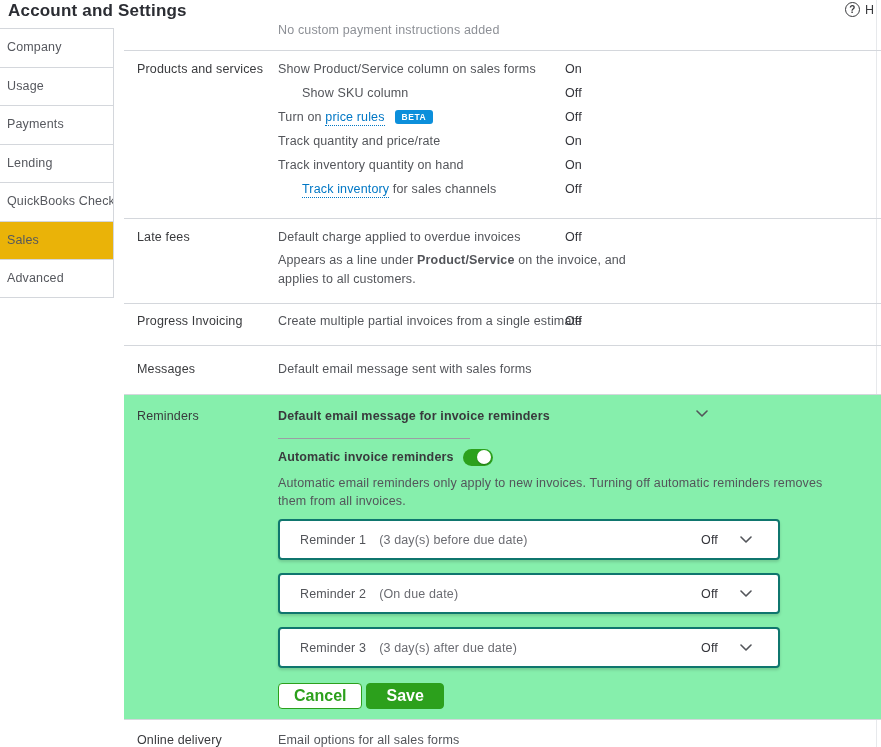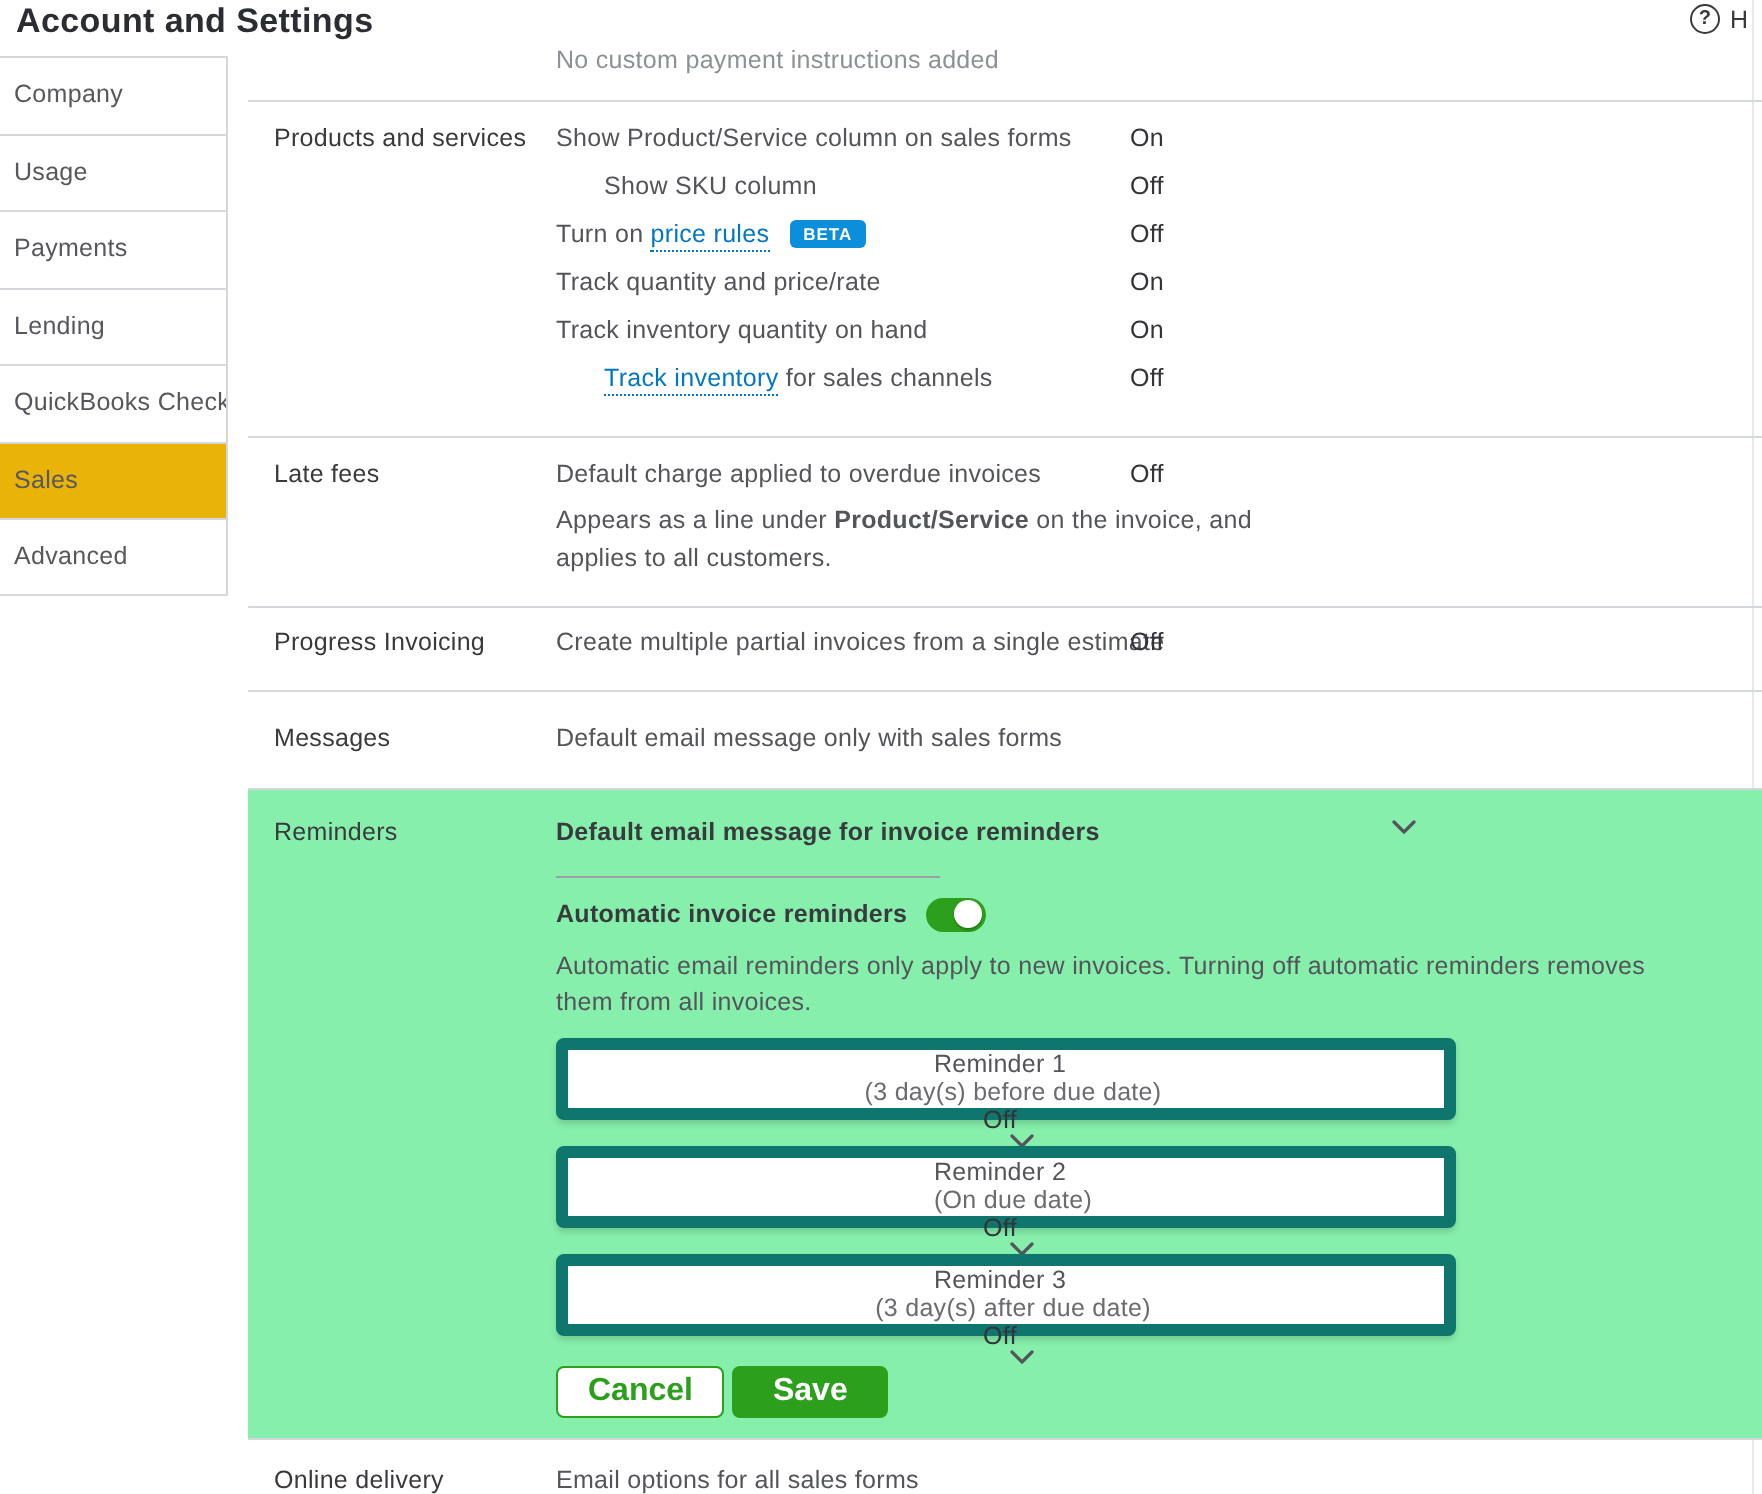--- a/index.html
+++ b/index.html
@@ -74,24 +74,24 @@
   .toggle {
     position:relative; width:30px; height:17px; margin-left:9px;
     background:#2ca01c; border-radius:9px; cursor:pointer;
   }
   .toggle .knob {
     position:absolute; right:1.5px; top:1.5px; width:14px; height:14px;
     background:#fff; border-radius:50%; box-shadow:0 1px 1px rgba(0,0,0,.25);
   }
   .desc { position:absolute; left:154px; top:80px; width:575px; color:#53555a; line-height:17.5px; }
   .rem-card {
-    position:absolute; left:154px; width:450px; height:41px;
-    background:#fff; border:6px solid #0f766e; border-radius:4px;
+    position:absolute; left:154px; width:502px; height:41px;
+    background:#fff; border:2px solid #0f766e; border-radius:4px;
     box-shadow:0 2px 3px rgba(0,0,0,.15);
-    display:flex; align-items:center; padding:0 26px 0 20px; cursor:pointer;flex-direction:column;
+    display:flex; align-items:center; padding:0 26px 0 20px; cursor:pointer;
   }
   .rem-name { color:#53555a; white-space:nowrap; }
   .rem-detail { color:#6b6c72; margin-left:13px; white-space:nowrap; flex:1; }
   .rem-status { color:#33343a; }
   .rem-card .chev { margin-left:22px; }
   .btn-row { position:absolute; left:154px; top:288px; display:flex; gap:4px; }
   .btn { height:26px; border-radius:4px; font-family:"Liberation Sans",sans-serif;
          font-size:16px; font-weight:700; cursor:pointer; display:flex; align-items:center; }
   .btn-cancel { background:#fff; border:1px solid #2ca01c; color:#2ca01c; padding:0 15px; }
   .btn-save { background:#2ca01c; border:1px solid #2ca01c; color:#fff; padding:0 19px; }
@@ -171,21 +171,21 @@
       <span class="lbl">Create multiple partial invoices from a single estimate</span>
       <span class="status">Off</span>
     </div>
   </div>
 
   <div class="hline" style="top:345px;"></div>
 
   <div class="sec-title line" style="top:357px;">Messages</div>
   <div class="rows" style="top:357px;">
     <div class="srow">
-      <span class="lbl">Default email message only with sales forms</span>
+      <span class="lbl">Default email message sent with sales forms</span>
     </div>
   </div>
 
   <div class="blue-sec">
     <div class="sec-title line">Reminders</div>
 
     <div class="expander-label line">Default email message for invoice reminders</div>
     <span class="chev expander-chev">
       <svg width="12" height="8" viewBox="0 0 12 8">
           <path d="M1 1l5 5 5-5" fill="none" stroke="#53555a" stroke-width="1.6" stroke-linecap="round" stroke-linejoin="round"></path>

